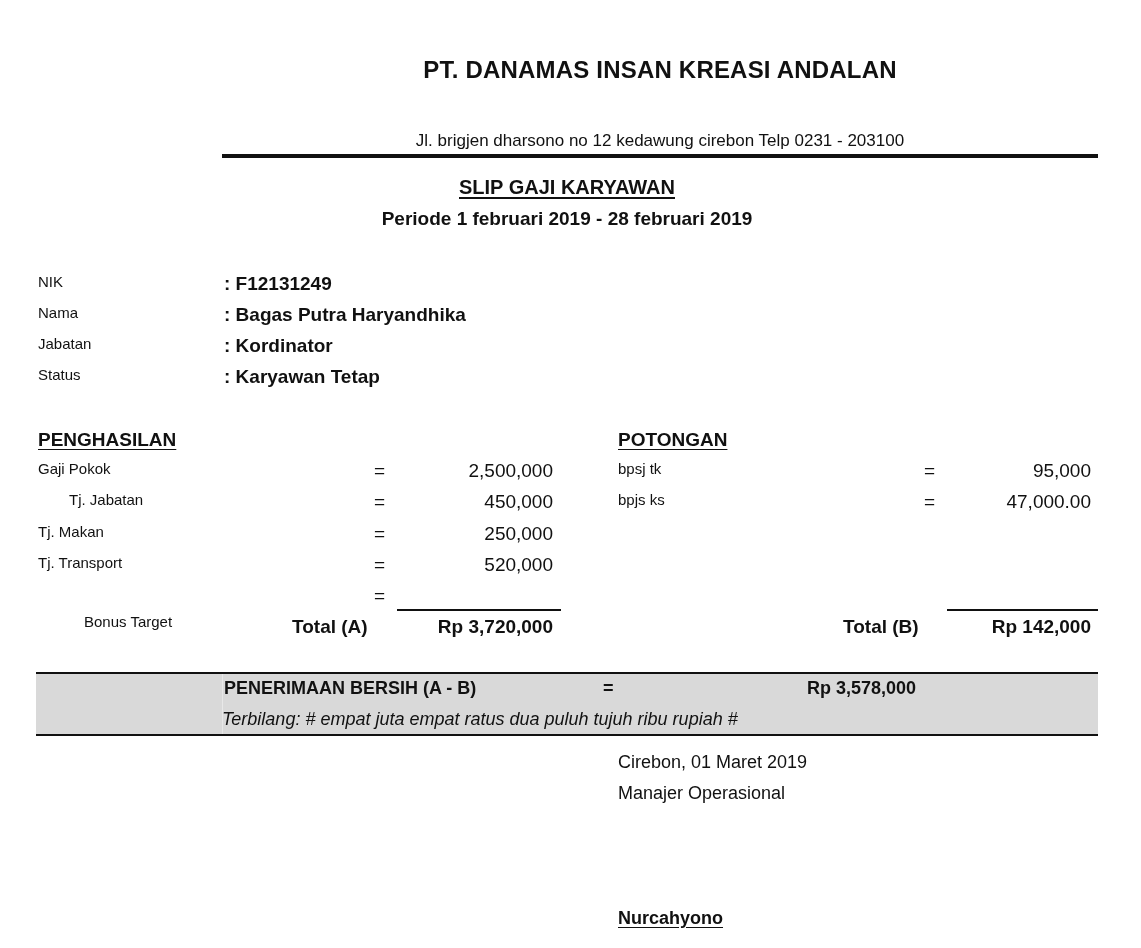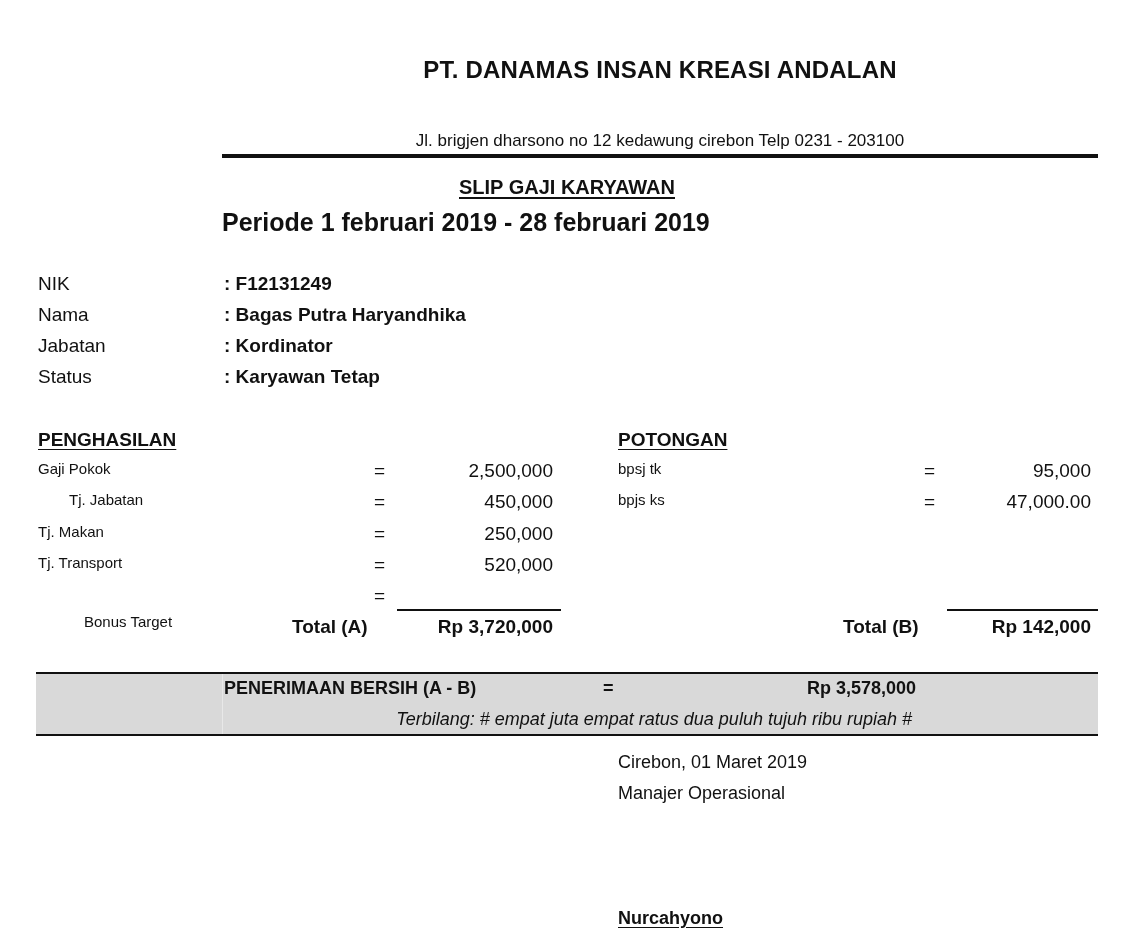--- a/index.html
+++ b/index.html
@@ -29,24 +29,24 @@
     }
     .head-rule {
       position: absolute; left: 222px; width: 876px; top: 154px;
       height: 4px; background: #111;
     }
     .slip-title {
       left: 222px; width: 690px; top: 176px; text-align: center;
       font-size: 20px; font-weight: bold;
     }
     .period {
-      left: 222px; width: 690px; top: 208px; 
-      font-size: 25px; font-weight: bold;
+      left: 222px; width: 690px; top: 208px; text-align: center;
+      font-size: 19px; font-weight: bold;
     }
-    .info-label { left: 38px; font-size: 19px; }
+    .info-label { left: 38px; font-size: 15px; }
     .info-value { left: 224px; font-size: 19px; font-weight: bold; }
 
     .sec-title { font-size: 19px; font-weight: bold; text-decoration: underline; text-underline-offset: 3px; }
     .item-label { font-size: 15px; }
     .eq { font-size: 19px; }
     .amount { text-align: right; font-size: 19px; }
     .sum-rule { position: absolute; height: 1.5px; background: #111; }
 
     .net-band {
       position: absolute; left: 36px; width: 1062px;
@@ -55,21 +55,21 @@
     .net-row1 { top: 672px; height: 31px; border-top: 2px solid #111; border-bottom: 2px solid #111; }
     .net-row2 { top: 705px; height: 29px; border-bottom: 2px solid #111; }
     .net-divider {
       position: absolute; left: 222px; width: 1px; top: 674px; height: 60px;
       background: #e8e8e8;
     }
     .net-label { left: 224px; top: 678px; font-size: 18px; font-weight: bold; }
     .net-eq { left: 603px; top: 678px; font-size: 18px; font-weight: bold; }
     .net-amt { left: 700px; width: 216px; text-align: right; top: 678px; font-size: 18px; font-weight: bold; }
     .terbilang {
-      left: 222px; width: 690px; top: 709px; text-align: right;
+      left: 222px; width: 690px; top: 709px; text-align: left;
       font-size: 18px; font-style: italic;
     }
     .sig { left: 618px; font-size: 18px; }
   </style>
 </head>
 <body>
 
 <div class="abs company">PT. DANAMAS INSAN KREASI ANDALAN</div>
 <div class="abs address">Jl. brigjen dharsono no 12 kedawung cirebon Telp 0231 - 203100</div>
 <div class="head-rule"></div>

